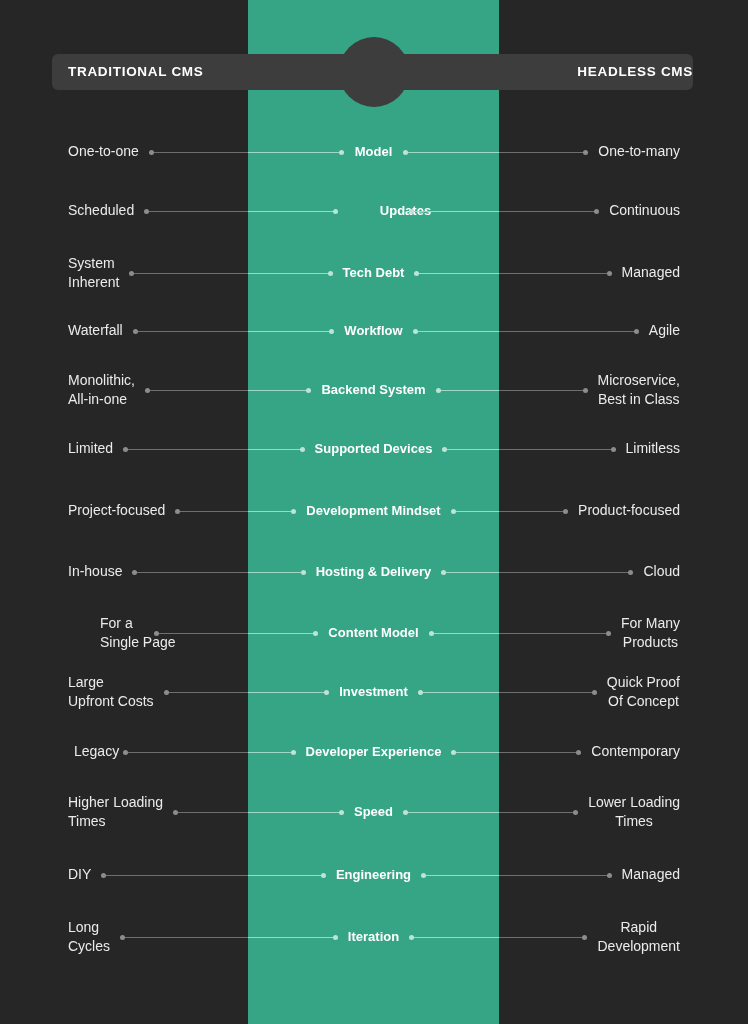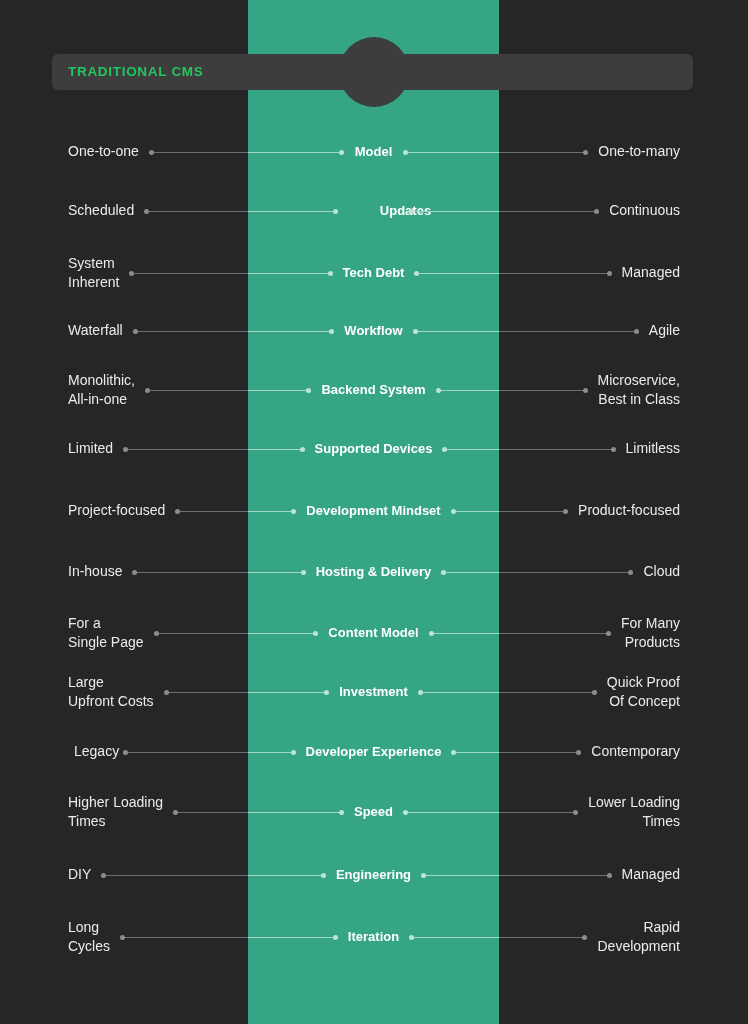--- a/index.html
+++ b/index.html
@@ -45,21 +45,21 @@
     border-radius: 6px;
   }
 
   .header-label {
     position: absolute;
     top: 54px;
     height: 48px;
     line-height: 36px;
     font-size: 13.5px;
     font-weight: bold;
-    color: #22c55e;
+    color: #ffffff;
     letter-spacing: 0.7px;
     white-space: nowrap;
   }
   .header-label.left  { left: 68px; text-align: left; }
   .header-label.right { right: 55px; text-align: right; }
 
   .vs-circle {
     position: absolute;
     left: 339px;
     top: 37px;
@@ -96,21 +96,21 @@
     line-height: 19.5px;
     color: #ebebeb;
     white-space: pre-line;
   }
   .side-text.left {
     left: 68px;
     text-align: left;
   }
   .side-text.right {
     right: 68px;
-    text-align: right;
+    text-align: center;
   }
 
   .center-text {
     position: absolute;
     left: 248px;
     width: 251px;
     text-align: center;
     font-size: 13px;
     font-weight: bold;
     color: #ffffff;
@@ -149,20 +149,21 @@
 <body>
 
 <div id="infographic">
 
   <div class="center-band"></div>
 
   <div class="header-bar"></div>
 
   <div class="header-label left">TRADITIONAL CMS</div>
 
+  <div class="header-label right">HEADLESS CMS</div>
 
   <div class="vs-circle"></div>
 
   <div id="rows-container">
       <div class="row" style="top: 152px;">
         <div class="side-text left" style="top: -9.75px;">One-to-one</div>
         <div class="side-text right" style="top: -9.75px;">One-to-many</div>
         <div class="center-text" style="top: -8px;">Model</div>
         <div class="connector dark left-seg" style="left: 148.828px; width: 195.156px; top: 0px;">
           <div class="line"></div>
@@ -325,21 +326,21 @@
         <div class="connector dark right-seg" style="left: 441.297px; width: 192.109px; top: 0px;">
           <div class="line"></div>
           <div class="dot"></div>
         </div>
         <div class="connector light" style="left: 441.297px; width: 57.7031px; top: 0px;">
           <div class="line"></div>
           <div class="dot" style="left: 0px;"></div>
         </div>
       </div>
       <div class="row" style="top: 633px;">
-        <div class="side-text left" style="top: -19.5px;">For a
+        <div class="side-text left" style="top: -19.5px; margin-left: 32px;">For a
 Single Page</div>
         <div class="side-text right" style="top: -19.5px;">For Many
 Products</div>
         <div class="center-text" style="top: -8px;">Content Model</div>
         <div class="connector dark left-seg" style="left: 153.516px; width: 164.852px; top: 0px;">
           <div class="line"></div>
           <div class="dot"></div>
         </div>
         <div class="connector light" style="left: 248px; width: 70.3672px; top: 0px;">
           <div class="line"></div>

